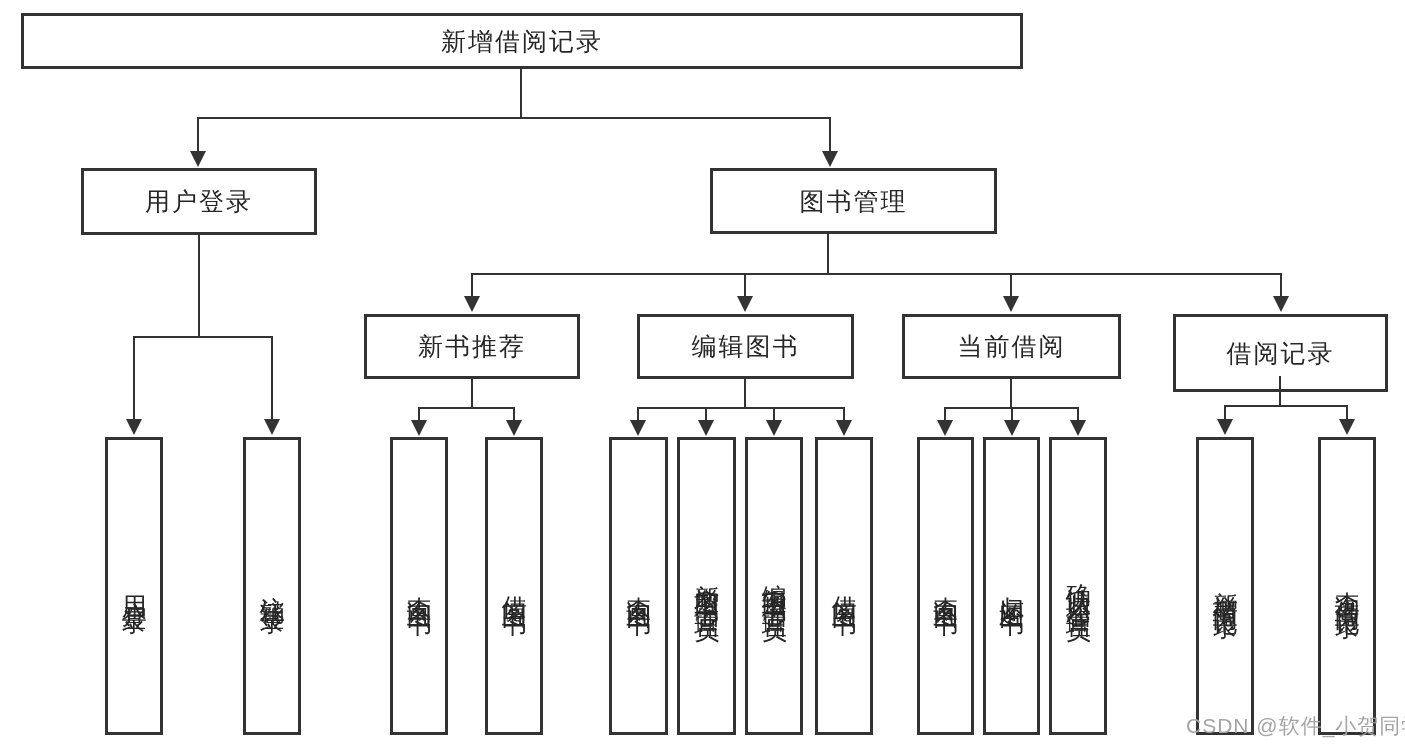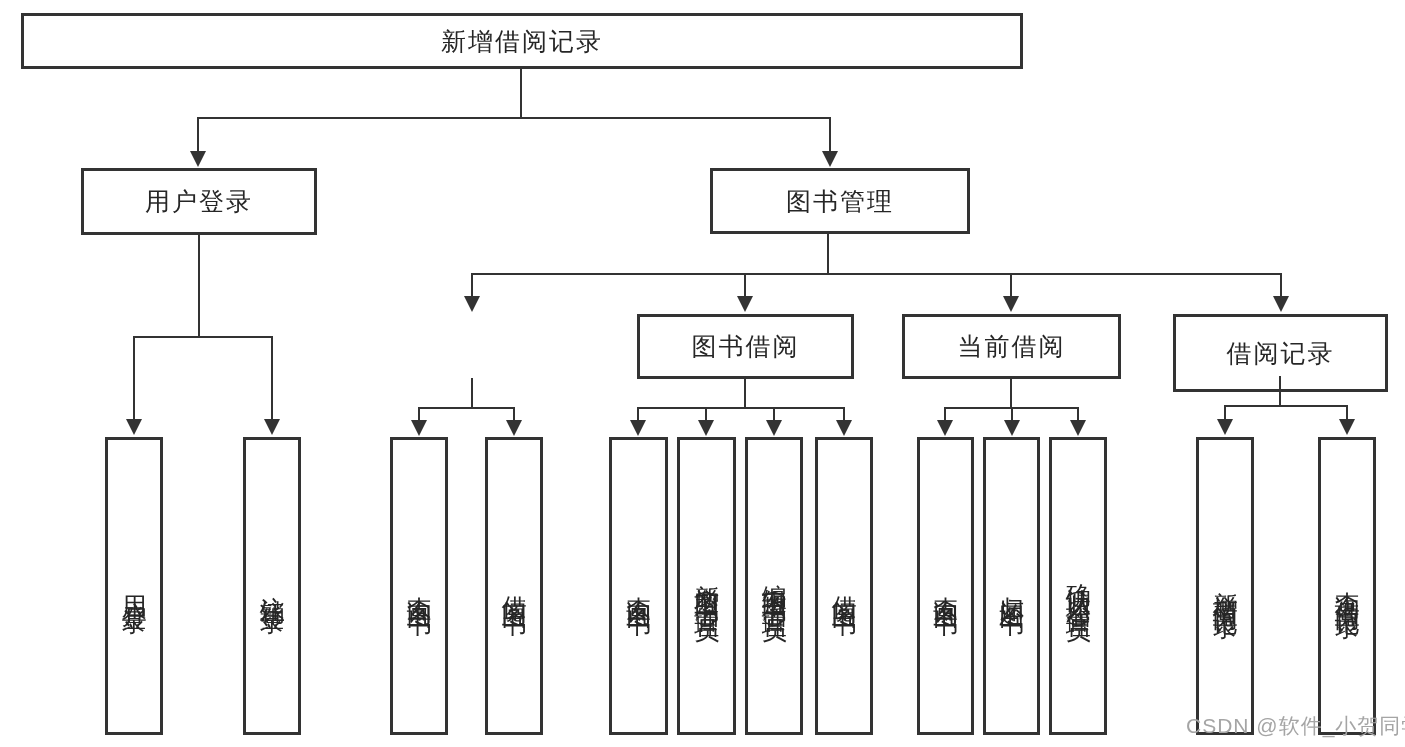--- a/index.html
+++ b/index.html
@@ -43,21 +43,21 @@
 
   <div class="hline" style="left:197px;top:117px;width:634px;"></div>
   <div class="vline" style="left:197px;top:117px;height:36px;"></div>
   <div class="arrow" style="left:190px;top:151px;"></div>
   <div class="vline" style="left:829px;top:117px;height:36px;"></div>
   <div class="arrow" style="left:822px;top:151px;"></div>
 
   <div class="box" style="left:81px;top:168px;width:236px;height:67px;">
     <span>用户登录</span>
   </div>
-  <div class="box" style="left:710px;top:168px;width:260px;height:66px;">
+  <div class="box" style="left:710px;top:168px;width:287px;height:66px;">
     <span>图书管理</span>
   </div>
 
   <div class="vline" style="left:198px;top:234px;height:103px;"></div>
   <div class="hline" style="left:133px;top:336px;width:140px;"></div>
   <div class="vline" style="left:133px;top:336px;height:84px;"></div>
   <div class="arrow" style="left:126px;top:419px;"></div>
   <div class="vline" style="left:271px;top:336px;height:84px;"></div>
   <div class="arrow" style="left:264px;top:419px;"></div>
 
@@ -65,22 +65,25 @@
   <div class="hline" style="left:471px;top:273px;width:811px;"></div>
   <div class="vline" style="left:471px;top:273px;height:24px;"></div>
   <div class="arrow" style="left:464px;top:296px;"></div>
   <div class="vline" style="left:744px;top:273px;height:24px;"></div>
   <div class="arrow" style="left:737px;top:296px;"></div>
   <div class="vline" style="left:1010px;top:273px;height:24px;"></div>
   <div class="arrow" style="left:1003px;top:296px;"></div>
   <div class="vline" style="left:1280px;top:273px;height:24px;"></div>
   <div class="arrow" style="left:1273px;top:296px;"></div>
 
+  <div class="box" style="left:364px;top:314px;width:216px;height:65px;">
+    <span>新书推荐</span>
+  </div>
   <div class="box" style="left:637px;top:314px;width:217px;height:65px;">
-    <span>图书借阅</span>
+    <span>编辑图书</span>
   </div>
   <div class="box" style="left:902px;top:314px;width:219px;height:65px;">
     <span>当前借阅</span>
   </div>
   <div class="box" style="left:1173px;top:314px;width:215px;height:78px;">
     <span>借阅记录</span>
   </div>
 
   <div class="vline" style="left:471px;top:378px;height:31px;"></div>
   <div class="hline" style="left:418px;top:407px;width:97px;"></div>

